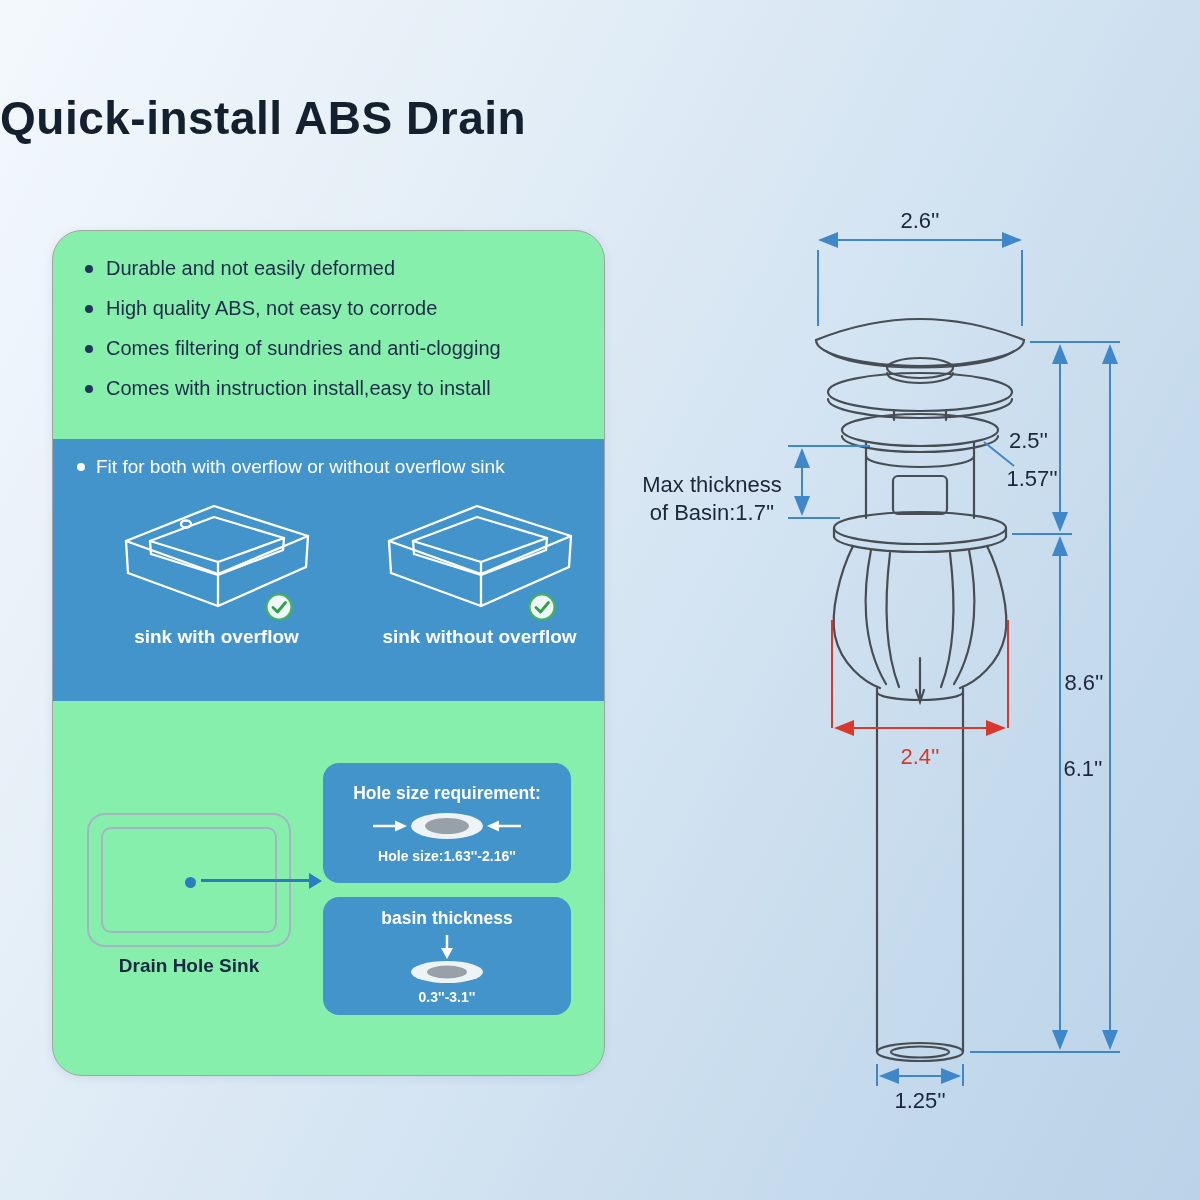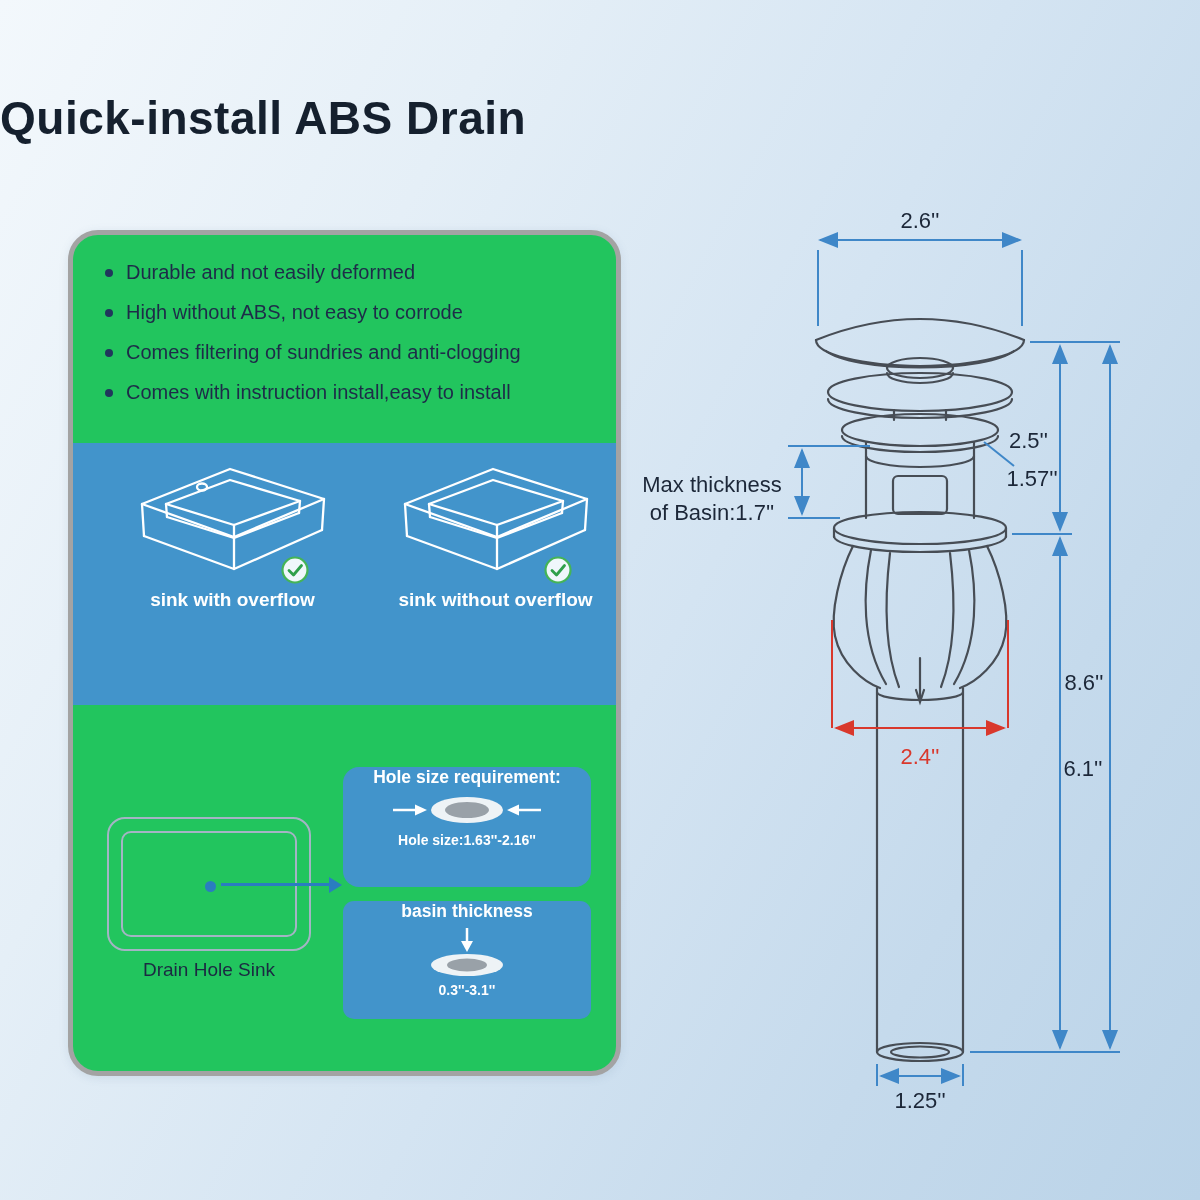--- a/index.html
+++ b/index.html
@@ -7,78 +7,82 @@
   body {
     width: 1200px; height: 1200px; position: relative; overflow: hidden;
     font-family: "Liberation Sans", sans-serif;
     background: linear-gradient(118deg, #f3f8fc 0%, #e5eff7 28%, #d4e4f2 55%, #c5daec 78%, #bad3e8 100%);
   }
   .title {
     position: absolute; top: 60px; left: 0; width: 100%; text-align: left;
     font-size: 46px; font-weight: 700; color: #15202e; letter-spacing: .5px;
   }
   .card {
-    position: absolute; left: 68px; top: 230px; width: 553px; height: 846px;
-    background: #22c55e; border: 5px solid #a3a3a3; border-radius: 30px;
+    position: absolute; left: 52px; top: 230px; width: 553px; height: 846px;
+    background: #86efac; border: 1px solid #a3a3a3; border-radius: 30px;
     box-shadow: 0 2px 10px rgba(90,120,150,.14); overflow: hidden;
   }
   .features { position: absolute; top: 26px; left: 32px; right: 20px; margin: 0; padding: 0; list-style: none; }
   .features li { display: flex; align-items: flex-start; gap: 13px; margin-bottom: 17px; font-size: 20px; color: #1e2b49; }
   .dot { width: 8px; height: 8px; border-radius: 50%; background: #20365c; flex: 0 0 8px; margin-top: 8px; }
   .band { position: absolute; left: 0; right: 0; top: 208px; height: 262px; background: #4294cb; color: #fff; }
   .band-heading { display: flex; align-items: flex-start; gap: 11px; padding: 17px 24px 2px; font-size: 19px; }
   .band-heading .dot { background: #ffffff; margin-top: 7px; }
   .band-cols { display: flex; justify-content: center; gap: 38px; margin-top: 6px; padding-left: 39px; }
   .band-col { width: 225px; display: flex; flex-direction: column; align-items: center; }
   .sink-fig { position: relative; width: 210px; height: 136px; }
   .check { position: absolute; right: 28px; bottom: 0; }
   .sink-label { font-size: 19px; font-weight: 700; margin-top: 4px; }
   .sink-outline { position: absolute; left: 34px; top: 582px; width: 204px; height: 134px; border: 2px solid #a4b4c4; border-radius: 18px; }
   .sink-outline-inner { position: absolute; inset: 12px; border: 2px solid #a4b4c4; border-radius: 10px; }
   .hole-dot { position: absolute; left: 96px; top: 62px; width: 11px; height: 11px; border-radius: 50%; background: #2a7dc0; }
   .connector-line { position: absolute; left: 148px; top: 648px; width: 108px; height: 3px; background: #2a7dc0; }
   .connector-arrow { position: absolute; left: 256px; top: 642px; width: 0; height: 0;
     border-top: 8px solid transparent; border-bottom: 8px solid transparent; border-left: 13px solid #2a7dc0; }
-  .sink-caption { position: absolute; left: 34px; top: 724px; width: 204px; text-align: center; font-size: 19px; font-weight: 400; color: #1b2942; }
+  .sink-caption { position: absolute; left: 34px; top: 724px; width: 204px; text-align: center; font-size: 19px; font-weight: 700; color: #1b2942; }
   .info-box { position: absolute; left: 270px; width: 248px; background: #4294cb; border-radius: 16px; color: #fff;
-    display: flex; flex-direction: column; align-items: center; gap: 4px; }
+    display: flex; flex-direction: column; align-items: center; justify-content: center; gap: 4px; }
   .info-box.hole { top: 532px; height: 120px; }
-  .info-box.thick { top: 666px; height: 118px; border-radius: 11px; }
+  .info-box.thick { top: 666px; height: 118px; }
   .info-title { font-size: 17.5px; font-weight: 700; }
   .info-value { font-size: 14px; font-weight: 700; }
   .diagram { position: absolute; left: 620px; top: 180px; }
   .diagram text { font-family: "Liberation Sans", sans-serif; }
 </style>
 </head>
 <body>
 
 <h1 class="title">Quick-install ABS Drain</h1>
 
 <div class="card">
 
   <ul class="features">
     <li>
       <span class="dot"></span>
       <span>Durable and not easily deformed</span>
     </li>
     <li>
       <span class="dot"></span>
-      <span>High without ABS, not easy to corrode</span>
+      <span>High quality ABS, not easy to corrode</span>
     </li>
     <li>
       <span class="dot"></span>
       <span>Comes filtering of sundries and anti-clogging</span>
     </li>
     <li>
       <span class="dot"></span>
       <span>Comes with instruction install,easy to install</span>
     </li>
   </ul>
 
   <div class="band">
+    <div class="band-heading">
+      <span class="dot"></span>
+      <span>Fit for both with overflow or without overflow sink</span>
+    </div>
     <div class="band-cols">
       <div class="band-col">
         <div class="sink-fig">
           <svg width="210" height="136" viewBox="0 0 210 136">
             <g fill="none" stroke="#ffffff" stroke-width="2.3" stroke-linejoin="round" stroke-linecap="round">
               <path d="M14,55 L102,20 L196,50 L106,88 Z"></path>
               <path d="M38,55 L102,31 L172,52 L106,76 Z"></path>
               <path d="M14,55 L16,87 M106,88 L106,120 M196,50 L194,81"></path>
               <path d="M16,87 L106,120 L194,81"></path>
               <path d="M38,55 L39,68 M172,52 L171,64 M106,76 L106,89"></path>

